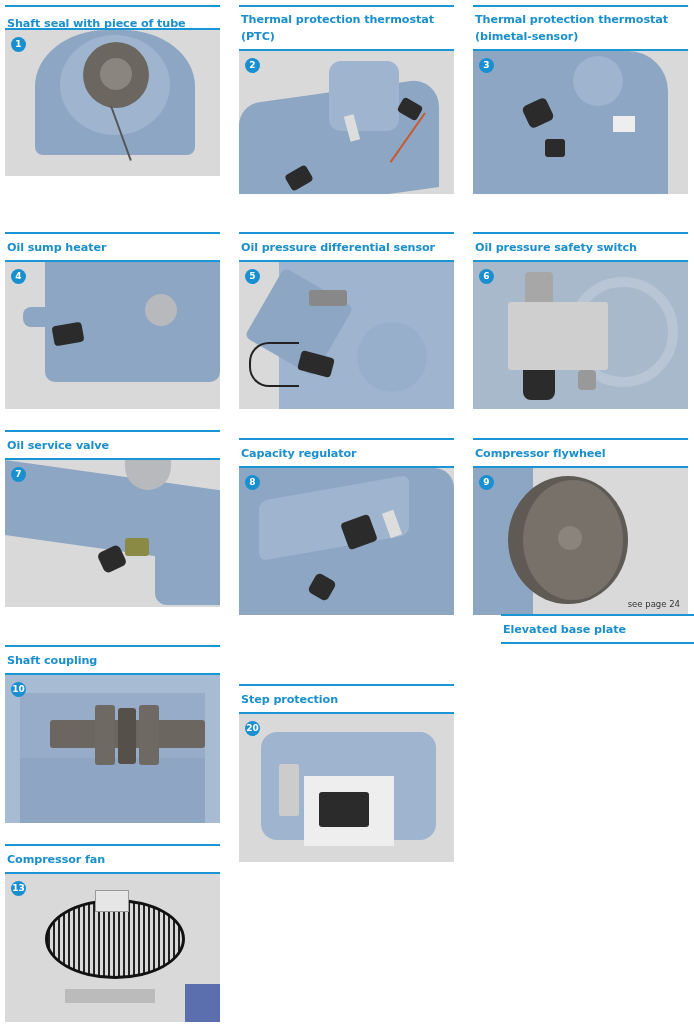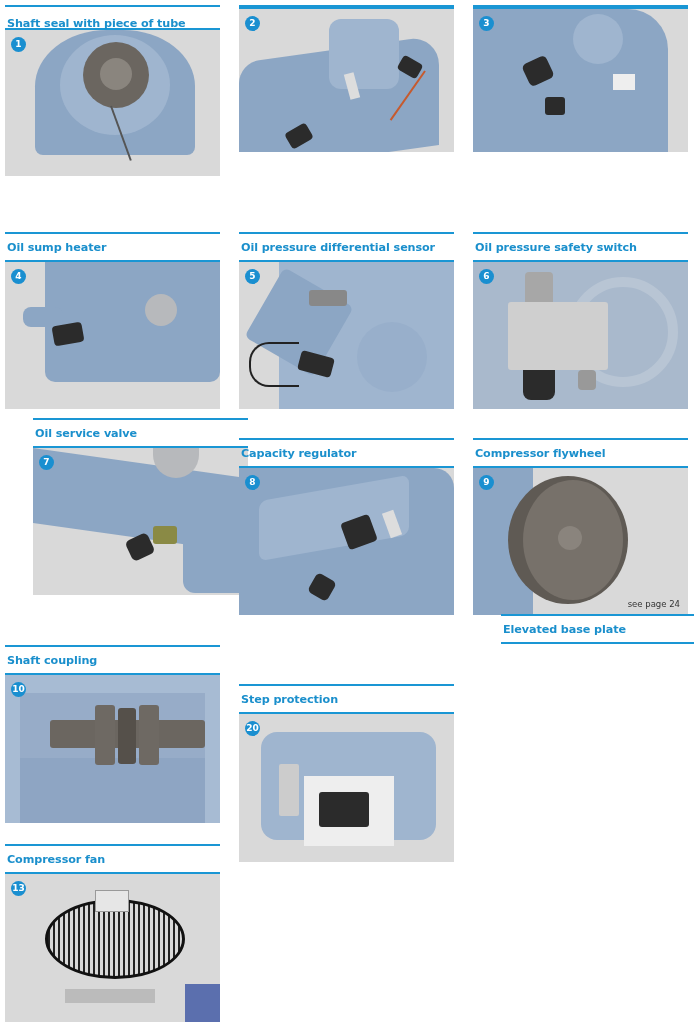--- a/index.html
+++ b/index.html
@@ -33,34 +33,36 @@
     <div class="shape blue" style="left:30px;top:0;width:160px;height:125px;border-radius:45% 45% 8px 8px;"></div>
     <div class="shape bluel" style="left:55px;top:5px;width:110px;height:100px;border-radius:50%;"></div>
     <div class="shape grey" style="left:78px;top:12px;width:66px;height:66px;border-radius:50%;"></div>
     <div class="shape" style="left:95px;top:28px;width:32px;height:32px;border-radius:50%;background:#8a857e;"></div>
     <div class="shape" style="left:105px;top:76px;width:2px;height:58px;background:#555;transform:rotate(-20deg);transform-origin:top;"></div>
   </div>
 </div>
 
 <div class="card" style="left:239px;top:5px;">
   <div class="topline"></div>
+  <div class="title two">Thermal protection thermostat (PTC)</div>
   <div class="botline"></div>
   <div class="img" style="height:143px;">
     <span class="badge">2</span>
     <div class="shape blue" style="left:0;top:40px;width:200px;height:110px;border-radius:20px 30px 0 0;transform:skewY(-8deg);"></div>
     <div class="shape bluel" style="left:90px;top:10px;width:70px;height:70px;border-radius:12px;"></div>
     <div class="shape" style="left:100px;top:72px;width:26px;height:10px;background:#ddd;transform:rotate(75deg);"></div>
     <div class="shape dark" style="left:160px;top:50px;width:22px;height:16px;border-radius:4px;transform:rotate(30deg);"></div>
     <div class="shape dark" style="left:48px;top:118px;width:24px;height:18px;border-radius:4px;transform:rotate(-30deg);"></div>
     <div class="shape" style="left:185px;top:62px;width:2px;height:60px;background:#c65a2e;transform:rotate(35deg);transform-origin:top;"></div>
   </div>
 </div>
 
 <div class="card" style="left:473px;top:5px;">
   <div class="topline"></div>
+  <div class="title two">Thermal protection thermostat (bimetal-sensor)</div>
   <div class="botline"></div>
   <div class="img" style="height:143px;">
     <span class="badge">3</span>
     <div class="shape blue" style="left:0;top:0;width:195px;height:150px;border-radius:0 40px 0 0;"></div>
     <div class="shape bluel" style="left:100px;top:5px;width:50px;height:50px;border-radius:50%;"></div>
     <div class="shape dark" style="left:52px;top:50px;width:26px;height:24px;border-radius:5px;transform:rotate(-25deg);"></div>
     <div class="shape dark" style="left:72px;top:88px;width:20px;height:18px;border-radius:3px;"></div>
     <div class="shape" style="left:140px;top:65px;width:22px;height:16px;background:#eee;"></div>
   </div>
 </div>
@@ -100,21 +102,21 @@
   <div class="img" style="height:147px;background:#a9b9cc;">
     <span class="badge">6</span>
     <div class="shape" style="left:95px;top:15px;width:110px;height:110px;border-radius:50%;border:10px solid #b8c5d4;"></div>
     <div class="shape" style="left:52px;top:10px;width:28px;height:35px;background:#a7a7a7;border-radius:4px;"></div>
     <div class="shape" style="left:35px;top:40px;width:100px;height:68px;background:#cfcfcf;border-radius:3px;"></div>
     <div class="shape dark" style="left:50px;top:108px;width:32px;height:30px;border-radius:0 0 8px 8px;"></div>
     <div class="shape" style="left:105px;top:108px;width:18px;height:20px;background:#999;border-radius:4px;"></div>
   </div>
 </div>
 
-<div class="card" style="left:5px;top:418px;margin-left:28px;">
+<div class="card" style="left:5px;top:430px;">
   <div class="topline"></div>
   <div class="title">Oil service valve</div>
   <div class="botline"></div>
   <div class="img" style="height:147px;">
     <span class="badge">7</span>
     <div class="shape blue" style="left:0;top:0;width:215px;height:75px;transform:skewY(8deg);transform-origin:left;"></div>
     <div class="shape blue" style="left:150px;top:30px;width:65px;height:115px;border-radius:0 0 0 12px;"></div>
     <div class="shape" style="left:120px;top:0;width:46px;height:30px;border-radius:0 0 23px 23px;background:#b7b9bc;"></div>
     <div class="shape" style="left:120px;top:78px;width:24px;height:18px;background:#8a8a45;border-radius:3px;"></div>
     <div class="shape dark" style="left:95px;top:88px;width:24px;height:22px;border-radius:5px;transform:rotate(-25deg);"></div>

